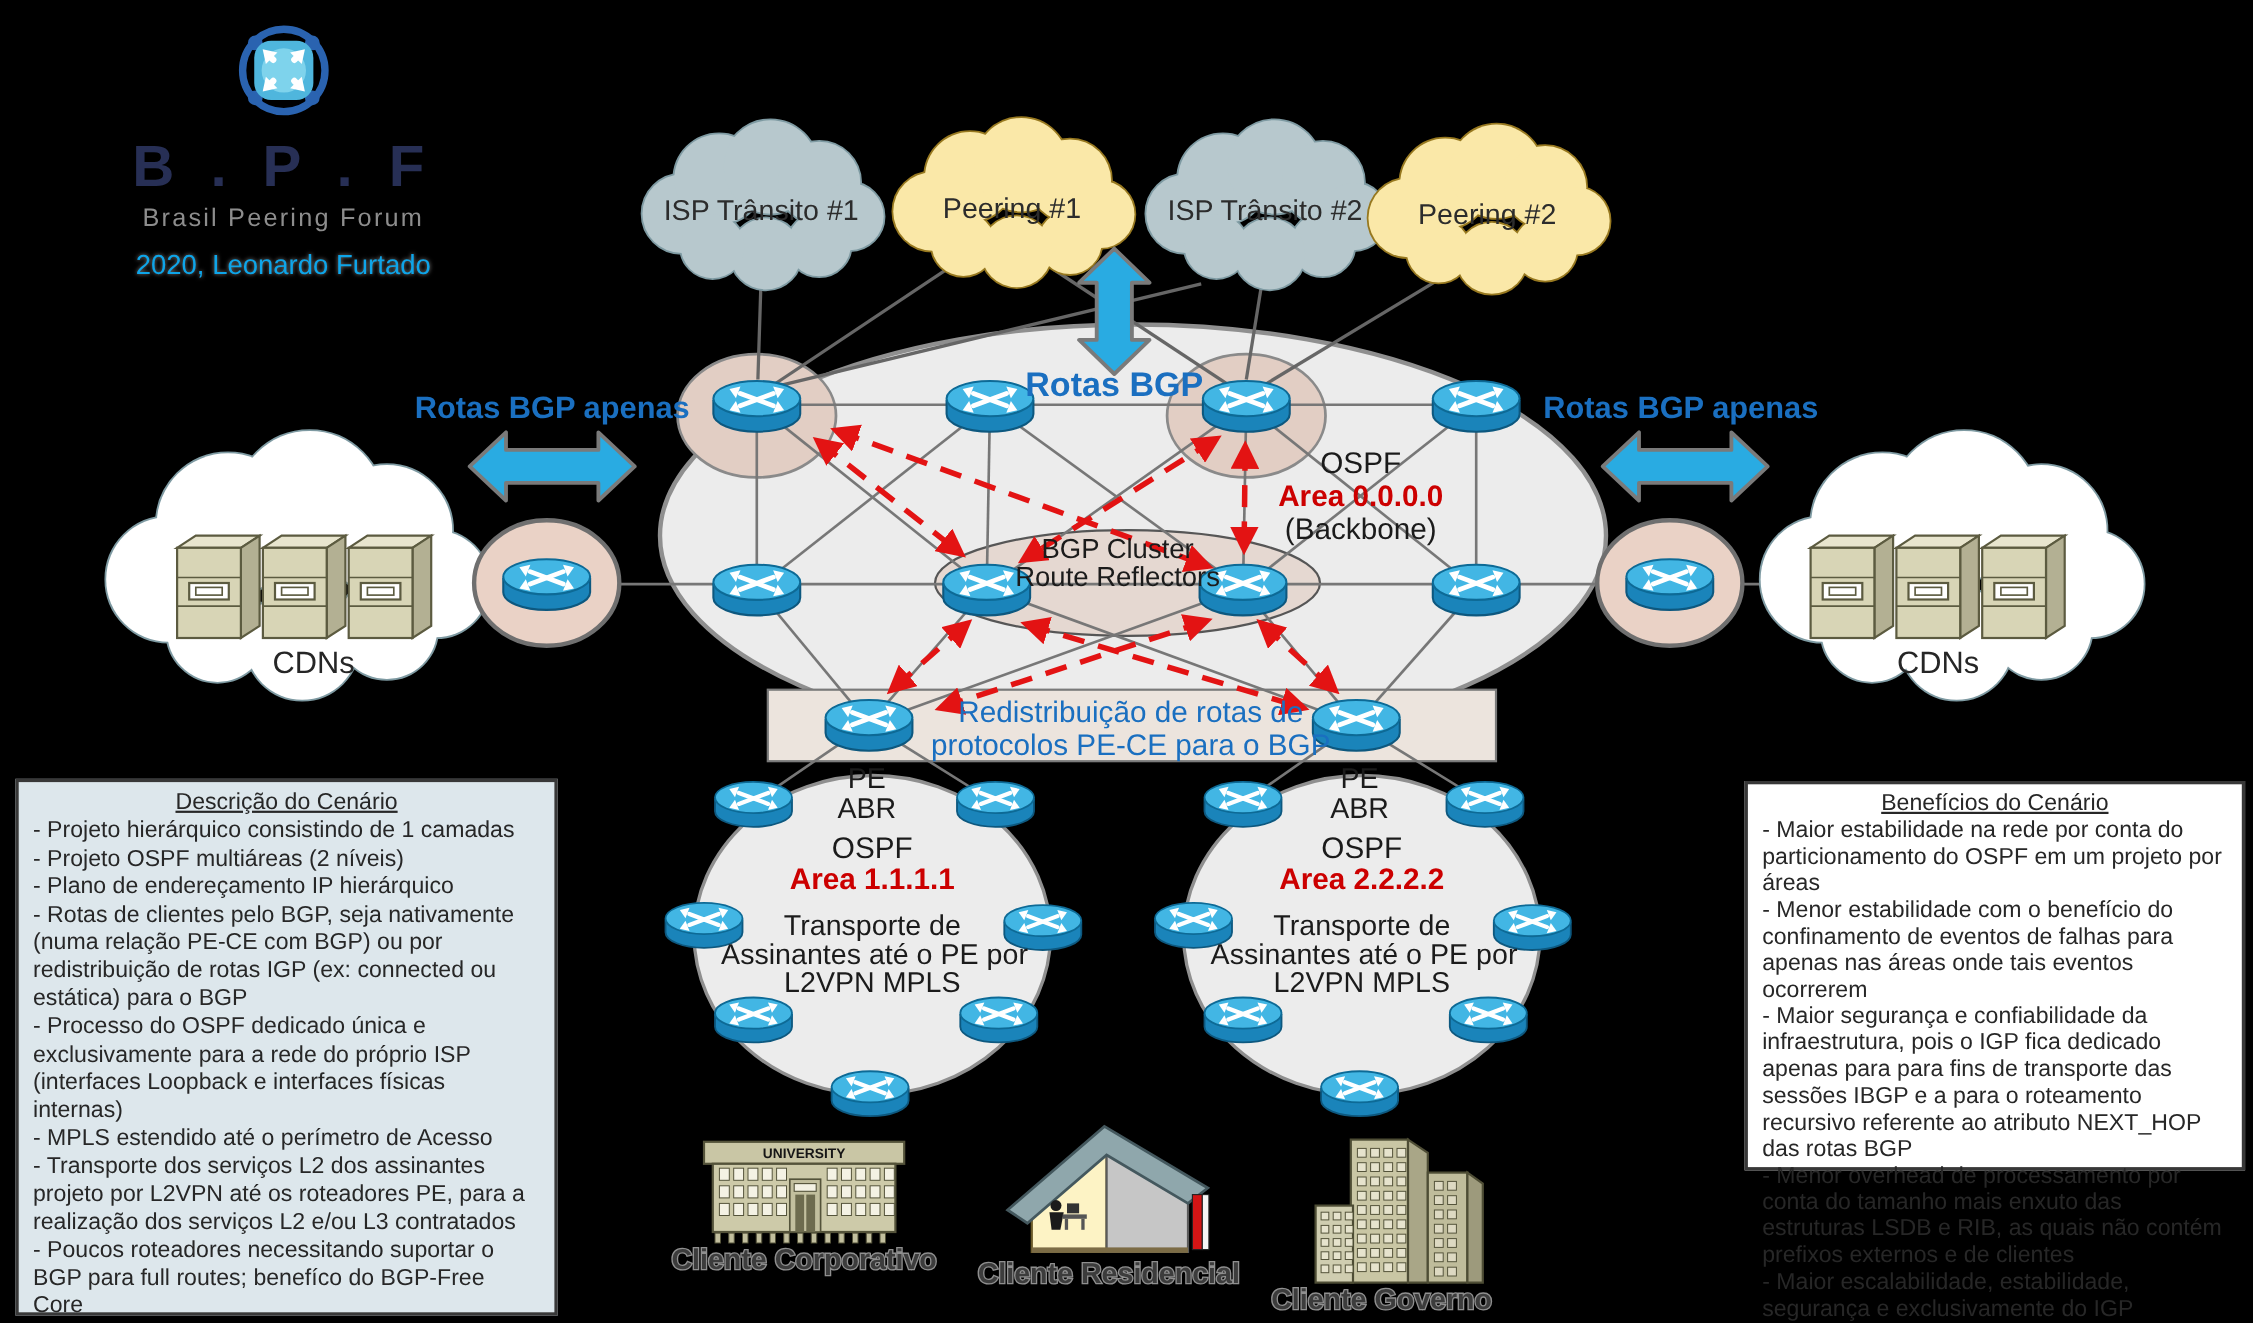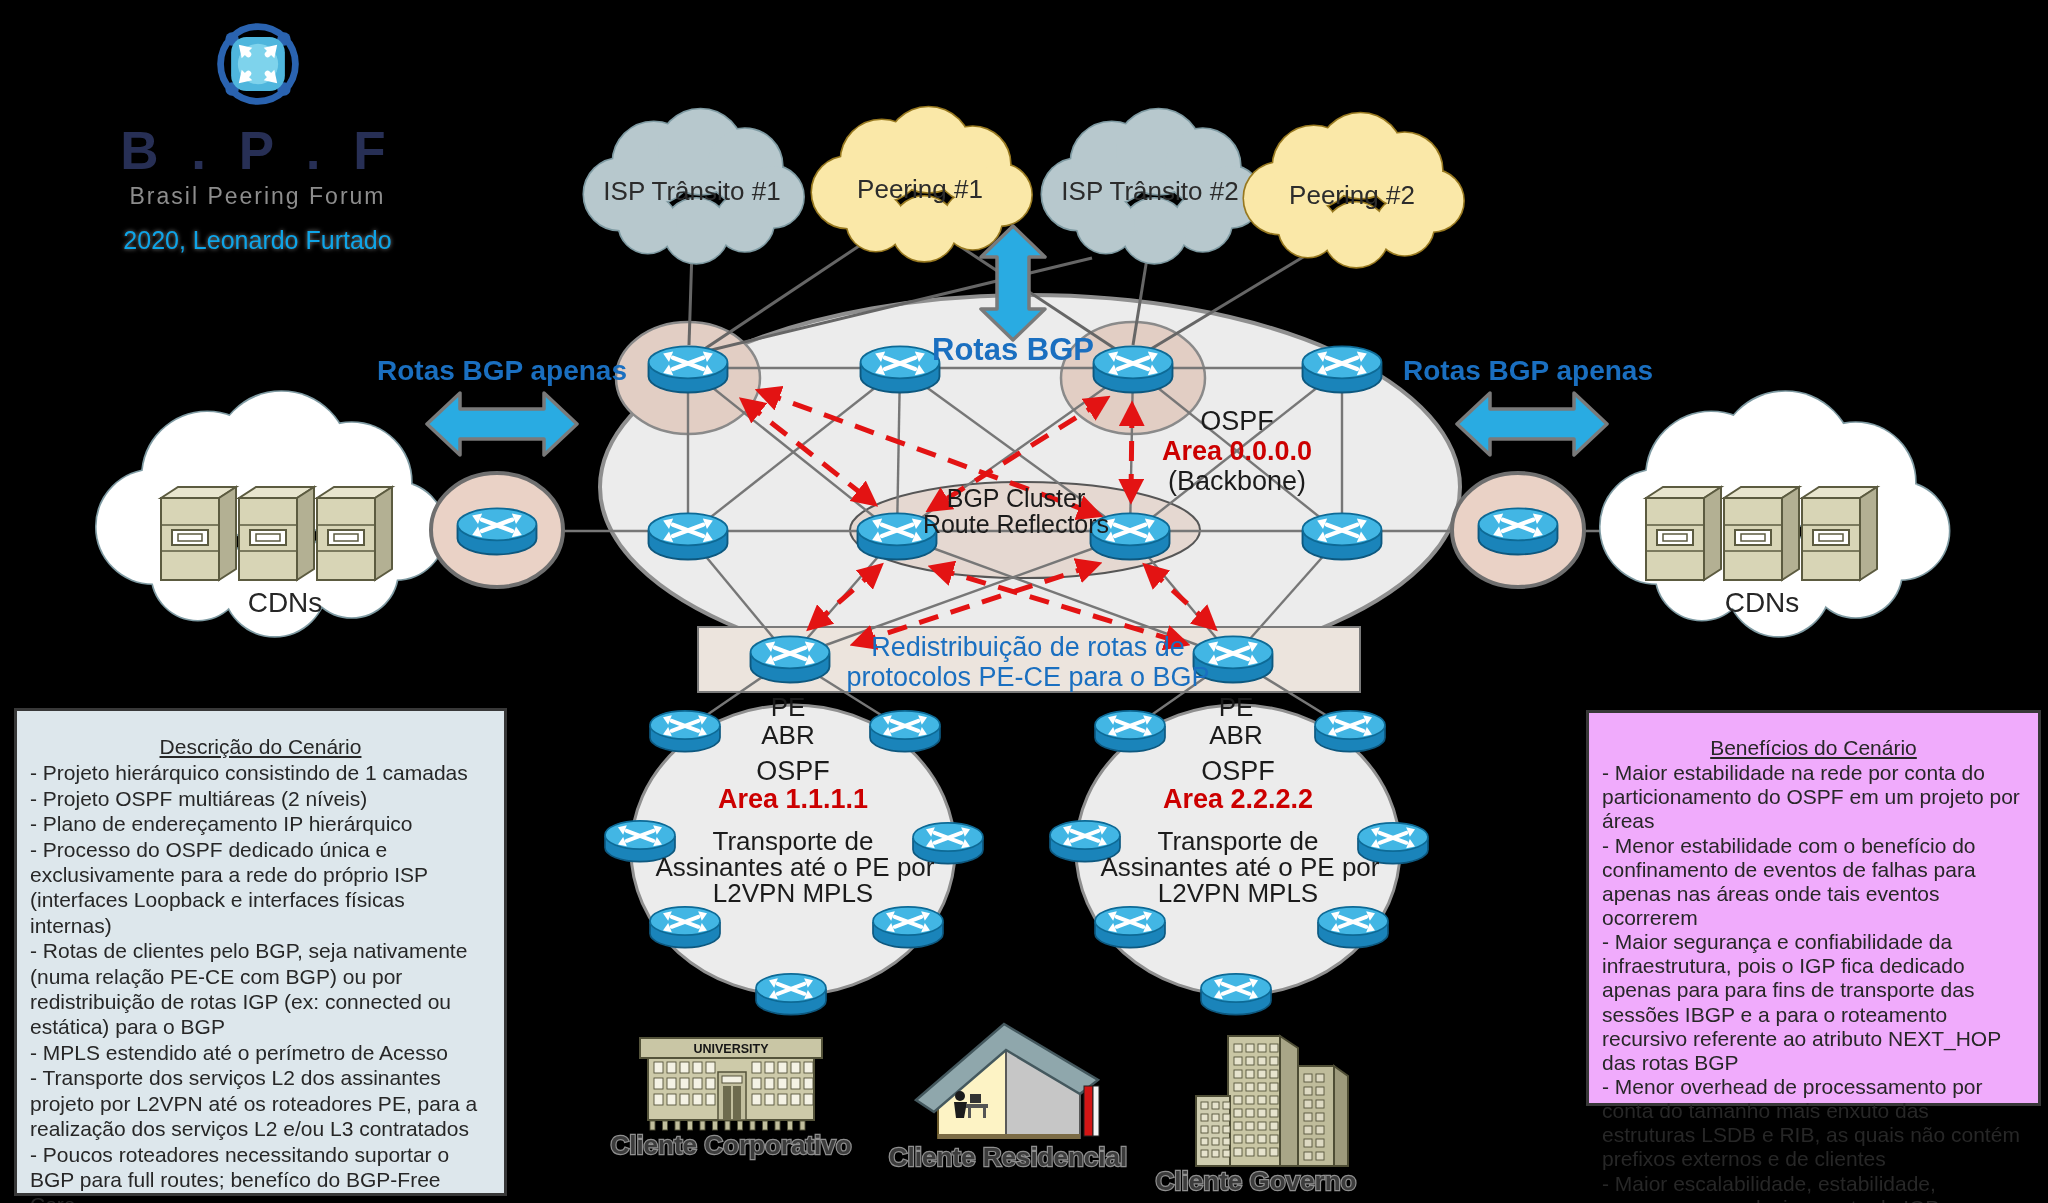--- a/index.html
+++ b/index.html
@@ -2,23 +2,23 @@
 <html><head>
 <meta charset="utf-8">
 <style>
   html,body{margin:0;padding:0;background:#000;}
   #stage{position:relative;width:2048px;height:1203px;background:#000;overflow:hidden;font-family:"Liberation Sans",sans-serif;}
   #net{position:absolute;left:0;top:0;}
   .logo{position:absolute;left:100px;top:14px;width:315px;text-align:center;}
   .logo .bpf{font-size:53px;font-weight:bold;letter-spacing:9px;color:#272f55;margin-top:2px;}
   .logo .sub{font-size:23px;font-weight:normal;letter-spacing:2px;color:#8d8d8d;margin-top:2px;}
   .logo .credit{font-size:25px;color:#0ea5e9;margin-top:16px;text-shadow:0 0 4px rgba(195,195,195,0.7);}
-  .infobox{position:absolute;background:#dde7ec;border:3px solid #383838;color:#272727;padding:23px 13px;box-sizing:border-box;}
+  .infobox{position:absolute;background:#dde7ec;border:3px solid #383838;color:#272727;padding:5px 13px;box-sizing:border-box;}
   #leftbox{left:14px;top:708px;width:493px;height:488px;font-size:21px;line-height:1.21;}
-  #rightbox{left:1586px;top:710px;width:455px;height:396px;background:#f0abfc;font-size:21px;line-height:1.15;}
+  #rightbox{left:1586px;top:710px;width:455px;height:354px;background:#ffffff;font-size:21px;line-height:1.15;}
   .infobox .title{text-align:center;text-decoration:underline;margin-bottom:1px;}
   svg text{font-family:"Liberation Sans",sans-serif;}
   .mid{text-anchor:middle;}
   .c-lbl{font-size:26px;fill:#2c2c2c;}
   .cdns{font-size:28px;fill:#262626;}
   .b28{font-size:28px;font-weight:bold;fill:#1a6fc0;}
   .b31{font-size:31px;font-weight:bold;fill:#1a6fc0;}
   .b27{font-size:27px;fill:#1a6fc0;}
   .k27{font-size:27px;fill:#1b1b1b;}
   .k26{font-size:26px;fill:#1b1b1b;}
@@ -531,22 +531,22 @@
     <div class="bpf">B . P . F</div>
     <div class="sub">Brasil Peering Forum</div>
     <div class="credit">2020, Leonardo Furtado</div>
   </div>
 
   <div class="infobox" id="leftbox">
     <div class="title">Descrição do Cenário</div>
     <div>- Projeto hierárquico consistindo de 1 camadas</div>
     <div>- Projeto OSPF multiáreas (2 níveis)</div>
     <div>- Plano de endereçamento IP hierárquico</div>
+    <div>- Rotas de clientes pelo BGP, seja nativamente (numa relação PE-CE com BGP) ou por redistribuição de rotas IGP (ex: connected ou estática) para o BGP</div>
     <div>- Processo do OSPF dedicado única e exclusivamente para a rede do próprio ISP (interfaces Loopback e interfaces físicas internas)</div>
-    <div>- Rotas de clientes pelo BGP, seja nativamente (numa relação PE-CE com BGP) ou por redistribuição de rotas IGP (ex: connected ou estática) para o BGP</div>
     <div>- MPLS estendido até o perímetro de Acesso</div>
     <div>- Transporte dos serviços L2 dos assinantes projeto por L2VPN até os roteadores PE, para a realização dos serviços L2 e/ou L3 contratados</div>
     <div>- Poucos roteadores necessitando suportar o BGP para full routes; benefíco do BGP-Free Core</div>
   </div>
 
   <div class="infobox" id="rightbox">
     <div class="title">Benefícios do Cenário</div>
     <div>- Maior estabilidade na rede por conta do particionamento do OSPF em um projeto por áreas</div>
     <div>- Menor estabilidade com o benefício do confinamento de eventos de falhas para apenas nas áreas onde tais eventos ocorrerem</div>
     <div>- Maior segurança e confiabilidade da infraestrutura, pois o IGP fica dedicado apenas para para fins de transporte das sessões IBGP e a para o roteamento recursivo referente ao atributo NEXT_HOP das rotas BGP</div>

